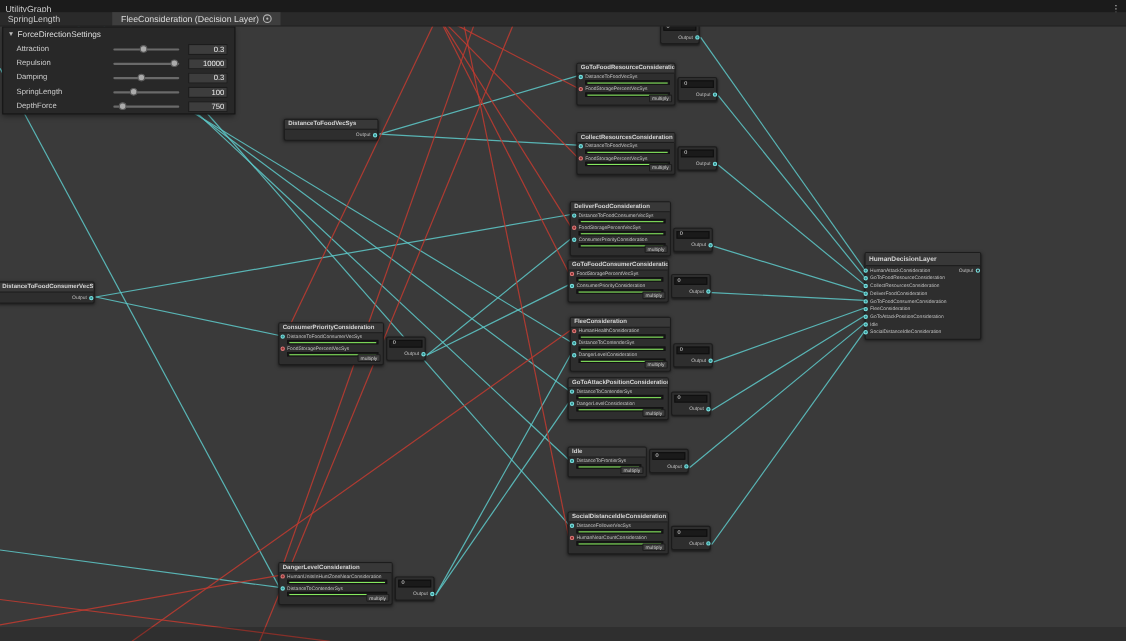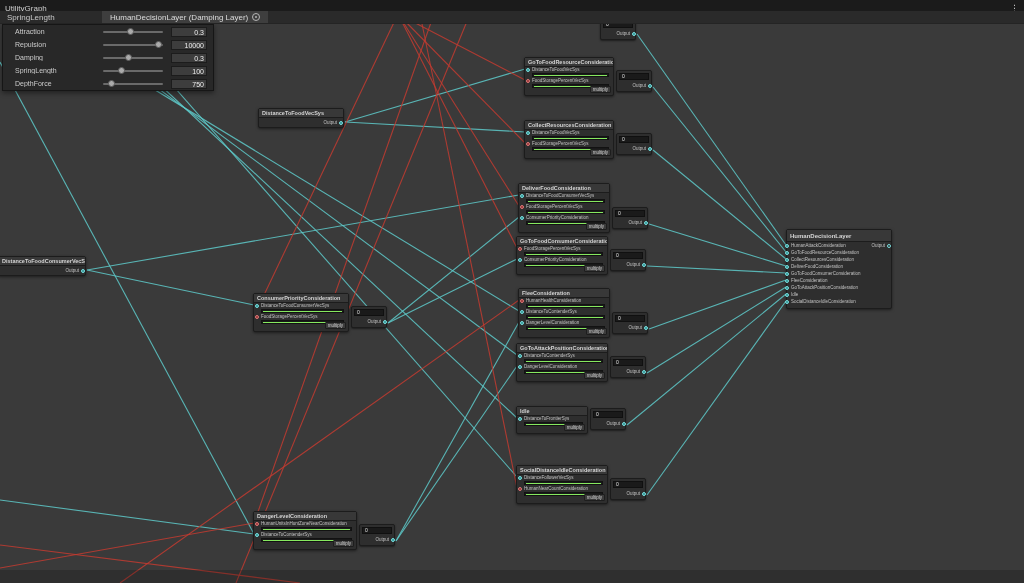--- a/index.html
+++ b/index.html
@@ -422,20 +422,24 @@
       <div class="lrow" style="top: 69px;">
         <span class="pdot teal ldot"></span>
         <span class="plabel">SocialDistanceIdleConsideration</span>
       </div>
     </div>
   </div>
 
 <div class="bottom-shade"></div>
 
 <div class="panel">
+  <div class="phead">
+    <span class="fold">▼</span>
+    <span class="ptitle">ForceDirectionSettings</span>
+  </div>
   <div id="prows">
       <div class="prow2">
         <span class="plbl">Attraction</span>
         <span class="strack">
           <span class="sknob" style="left: 45%;"></span>
         </span>
         <span class="vbox">0.3</span>
       </div>
       <div class="prow2">
         <span class="plbl">Repulsion</span>
@@ -469,16 +473,16 @@
 </div>
 
 <div class="topbar">
   <span>UtilityGraph</span>
   <span class="kebab">⋮</span>
 </div>
 
 <div class="tabbar">
   <span class="graph-label">SpringLength</span>
   <div class="tab">
-    <span>HumanDecisionLayer (Damping Layer)</span>
+    <span>FleeConsideration (Decision Layer)</span>
     <span class="eye"></span>
   </div>
 </div>
 
 </body></html>

